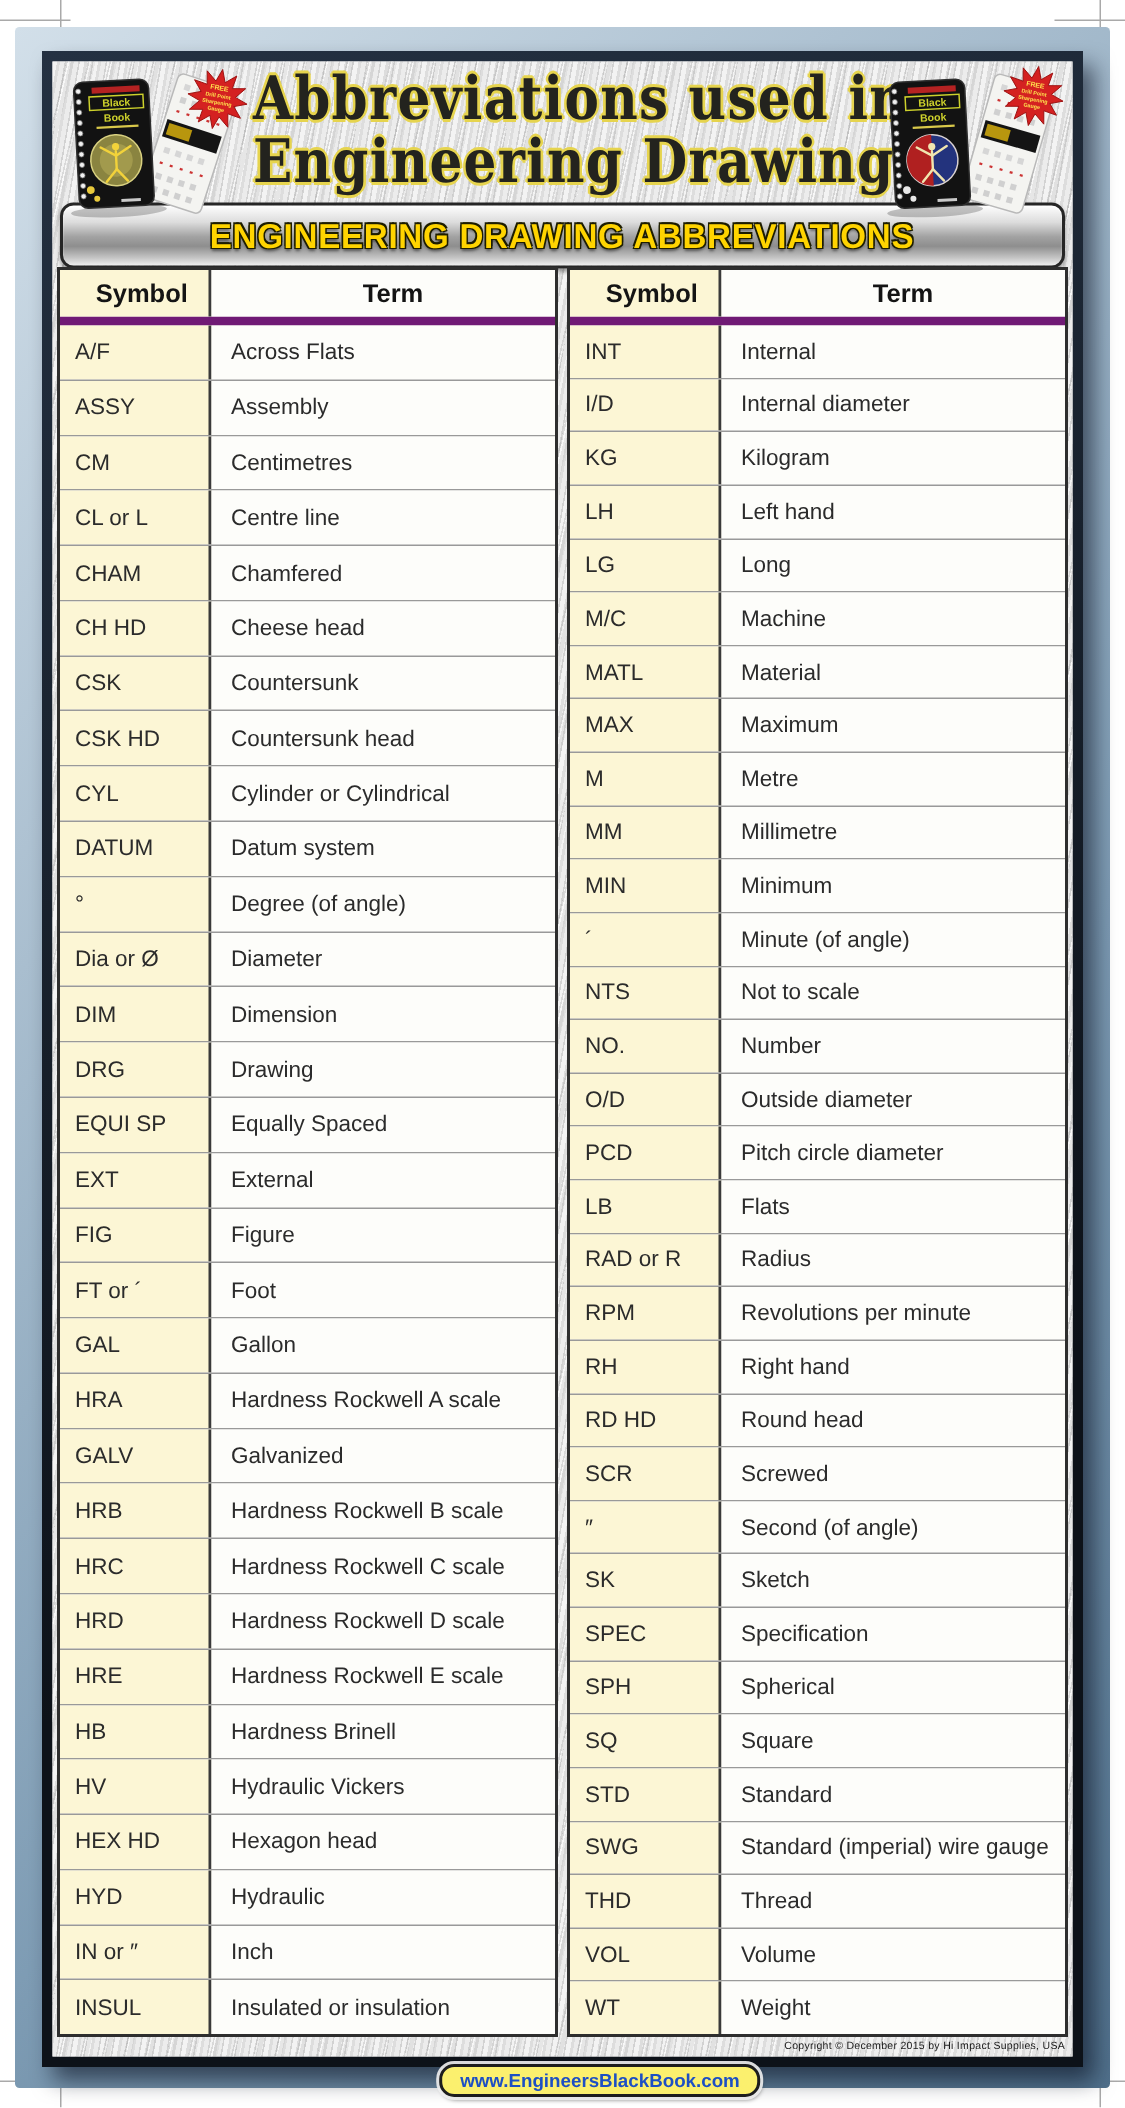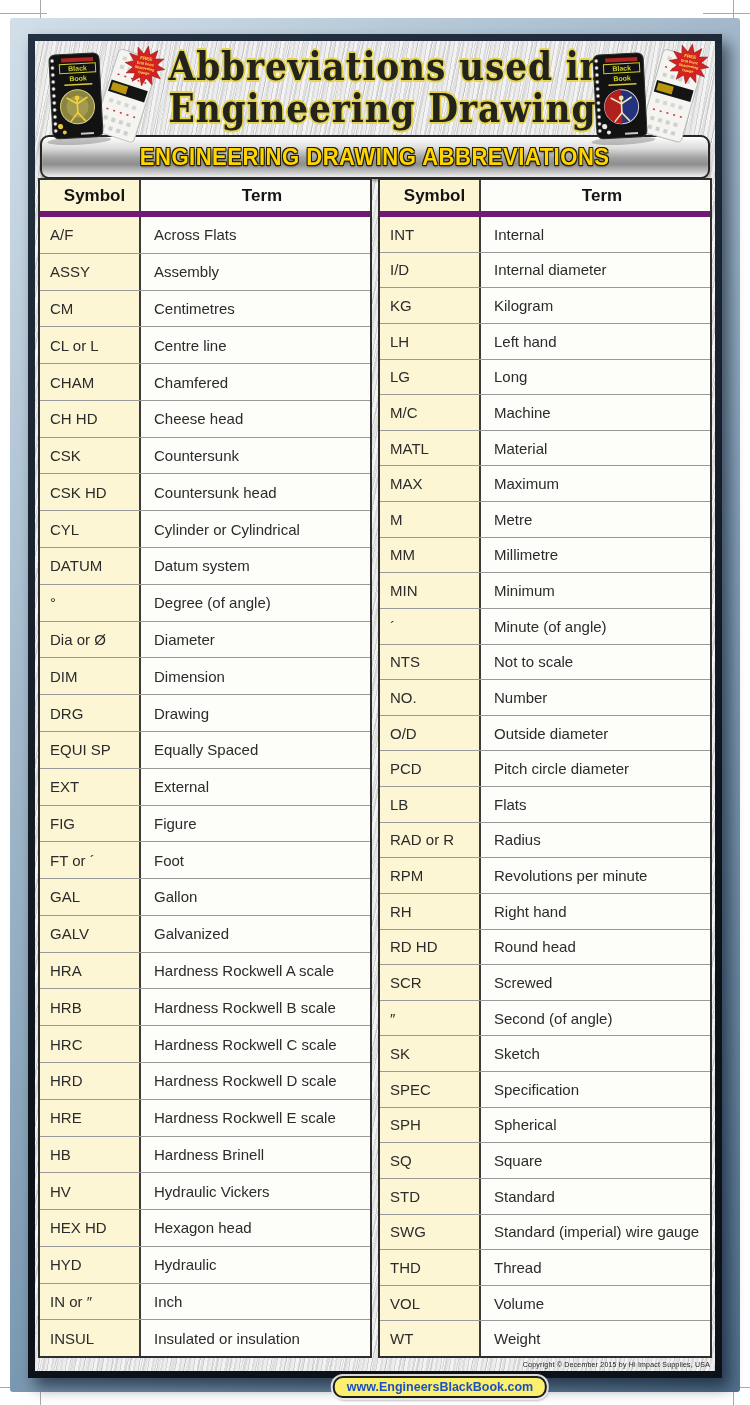--- a/index.html
+++ b/index.html
@@ -45,21 +45,21 @@
   .trow:first-child{border-top:none;}
   .cell{display:flex;align-items:center;font-size:15px;color:#2b2b2b;box-sizing:border-box;}
   .cell.sym{flex:0 0 101px;background:#fcf6d5;border-right:2px solid #3a3a3a;padding-left:10px;}
   .cell.term{flex:1;background:#fdfdfa;padding-left:13px;}
 
   .copyright{position:absolute;right:5px;top:1320px;font-size:7px;color:#1b1b1b;letter-spacing:.2px;}
 
   .site-pill{position:absolute;left:390px;top:1358px;transform:translateX(-50%);z-index:6;
     background:#fbf06e;border:2px solid #1d1d1d;border-radius:10px;padding:2px 12px;
     font-size:12.5px;font-weight:700;color:#1d4fc4;white-space:nowrap;
-    box-shadow:0 0 0 2px rgba(240,240,240,.9),1px 2px 3px rgba(0,0,0,.45);margin-left:40px;}
+    box-shadow:0 0 0 2px rgba(240,240,240,.9),1px 2px 3px rgba(0,0,0,.45);}
 </style>
 </head>
 <body>
 
 <div class="crop" style="left:0;top:13px;width:47px;height:1px;"></div>
 <div class="crop" style="left:40px;top:0;width:1px;height:47px;"></div>
 <div class="crop" style="left:703px;top:13px;width:47px;height:1px;"></div>
 <div class="crop" style="left:733px;top:0;width:1px;height:47px;"></div>
 <div class="crop" style="left:0;top:1387px;width:47px;height:1px;"></div>
 <div class="crop" style="left:40px;top:1358px;width:1px;height:47px;"></div>
@@ -265,26 +265,26 @@
             </div>
             <div class="trow">
               <div class="cell sym">FT or ´</div>
               <div class="cell term">Foot</div>
             </div>
             <div class="trow">
               <div class="cell sym">GAL</div>
               <div class="cell term">Gallon</div>
             </div>
             <div class="trow">
+              <div class="cell sym">HRA</div>
+              <div class="cell term">Hardness Rockwell A scale</div>
+            </div>
+            <div class="trow">
               <div class="cell sym">GALV</div>
               <div class="cell term">Galvanized</div>
-            </div>
-            <div class="trow">
-              <div class="cell sym">HRA</div>
-              <div class="cell term">Hardness Rockwell A scale</div>
             </div>
             <div class="trow">
               <div class="cell sym">HRB</div>
               <div class="cell term">Hardness Rockwell B scale</div>
             </div>
             <div class="trow">
               <div class="cell sym">HRC</div>
               <div class="cell term">Hardness Rockwell C scale</div>
             </div>
             <div class="trow">

